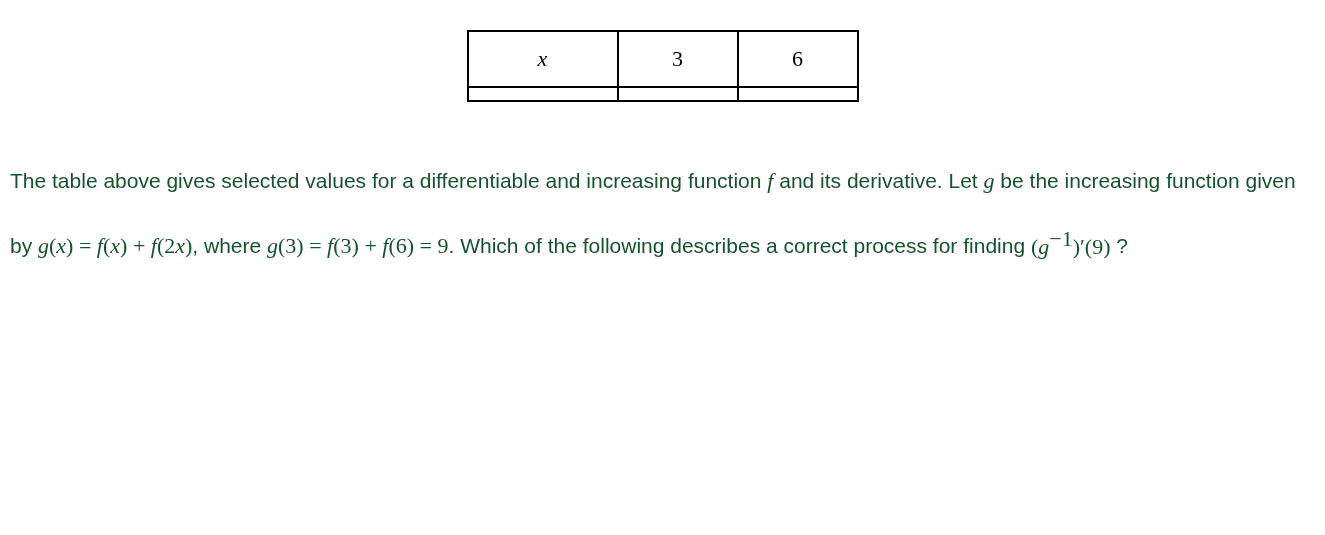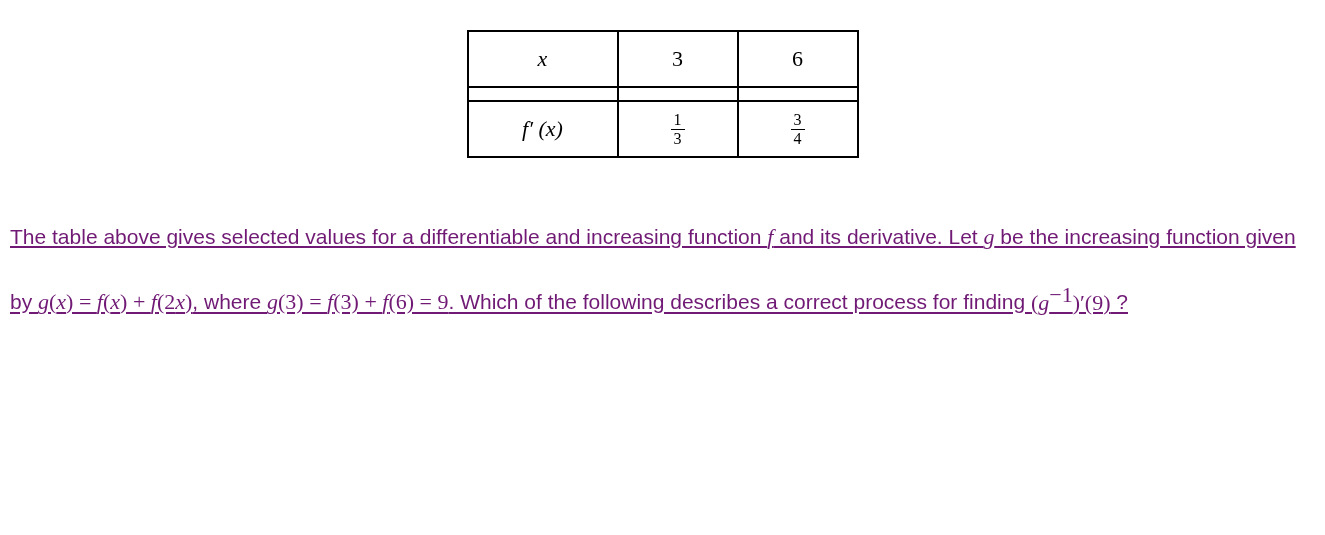--- a/index.html
+++ b/index.html
@@ -55,24 +55,23 @@
       display: block;
       border-bottom: 1.5px solid #000;
       padding: 0 3px 1px 3px;
     }
     .fraction .den {
       display: block;
       padding: 1px 3px 0 3px;
     }
     .question-text {
       font-size: 21px;
-      color: #701a75;
+      color: #14532d;
       line-height: 2.6;
       font-family: Arial, sans-serif;
-      text-decoration: underline;
     }
     .math {
       font-family: 'Times New Roman', serif;
       font-style: italic;
       font-size: 22px;
     }
     .math-upright {
       font-family: 'Times New Roman', serif;
       font-style: normal;
       font-size: 22px;
@@ -90,34 +89,19 @@
         <tr>
       <td class="label-cell">x</td>
       <td class="value-cell">3</td>
       <td class="value-cell">6</td>
     </tr>
     <tr class="spacer-row">
       <td></td>
           <td></td>
           <td></td>
     </tr>
-    <tr>
-      <td class="label-cell">f′ (x)</td>
-      <td class="value-cell">
-        <span class="fraction">
-          <span class="num">1</span>
-          <span class="den">3</span>
-        </span>
-      </td>
-      <td class="value-cell">
-        <span class="fraction">
-          <span class="num">3</span>
-          <span class="den">4</span>
-        </span>
-      </td>
-    </tr>
   </tbody>
     </table>
 </div>
 
 <div class="question-text">
   <span>The table above gives selected values for a differentiable and increasing function </span><span class="math">f</span><span> and its derivative. Let </span><span class="math">g</span><span> be the increasing function given by </span><span class="math"><span style="font-style:italic;">g</span><span class="math-upright">(</span><span style="font-style:italic;">x</span><span class="math-upright">) = </span><span style="font-style:italic;">f</span><span class="math-upright">(</span><span style="font-style:italic;">x</span><span class="math-upright">) + </span><span style="font-style:italic;">f</span><span class="math-upright">(2</span><span style="font-style:italic;">x</span><span class="math-upright">)</span></span><span>, where </span><span class="math"><span style="font-style:italic;">g</span><span class="math-upright">(3) = </span><span style="font-style:italic;">f</span><span class="math-upright">(3) + </span><span style="font-style:italic;">f</span><span class="math-upright">(6) = 9</span></span><span>. Which of the following describes a correct process for finding </span><span class="math"><span class="math-upright">(</span><span style="font-style:italic;">g</span><sup class="math-upright">−1</sup><span class="math-upright">)</span><span class="math-upright">′(9)</span></span><span> ?</span>
 </div>
 
 </body></html>

